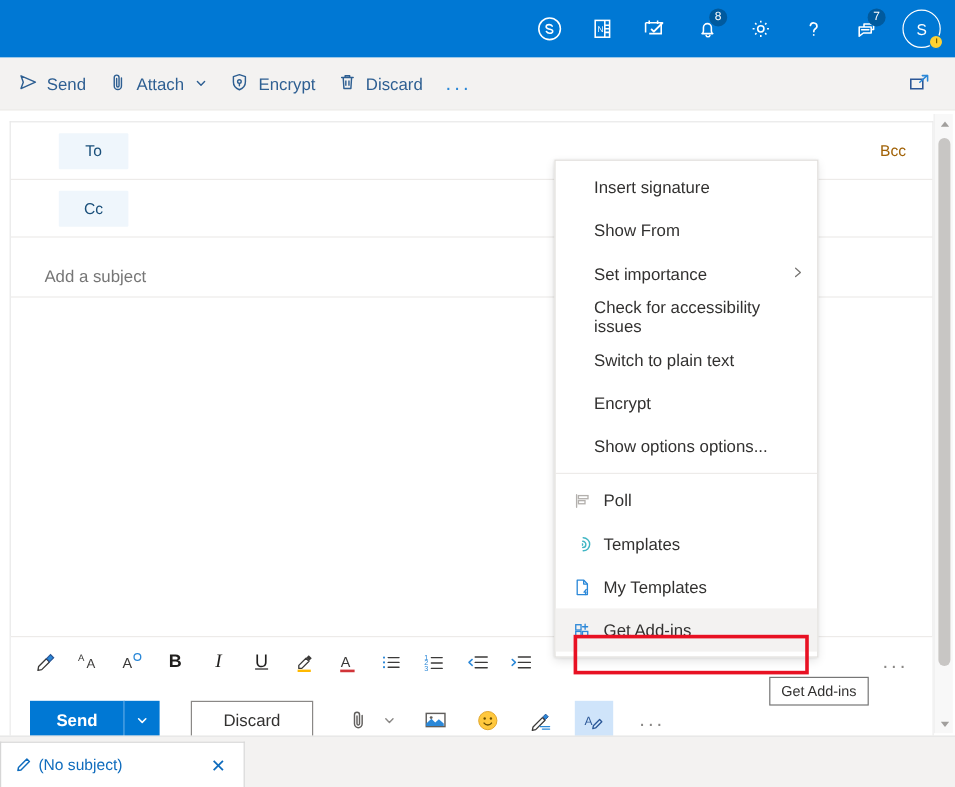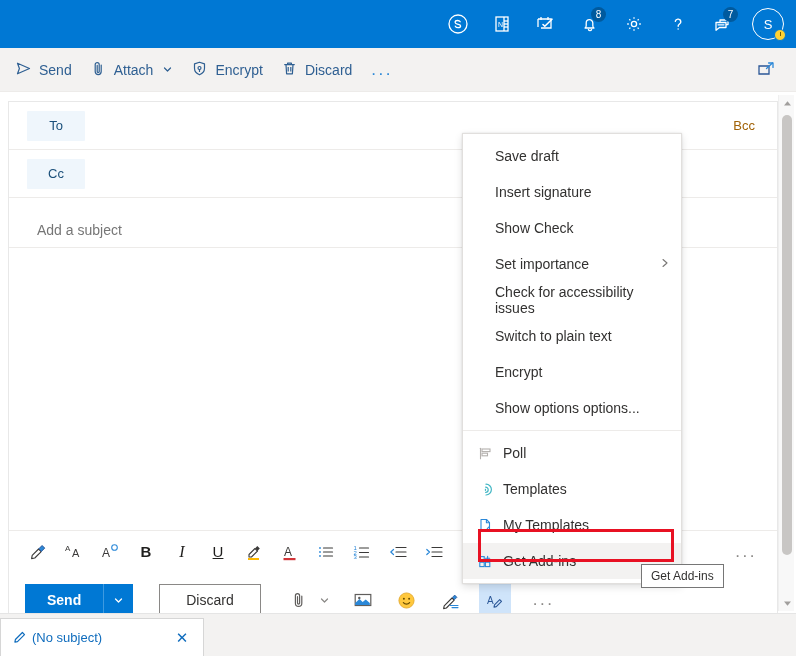--- a/index.html
+++ b/index.html
@@ -106,21 +106,21 @@
     border-bottom: 1px solid #edebe9;
     padding: 0 14px;
     position: relative;
   }
   .field-pill {
     width: 58px; height: 30px;
     background: #eff6fc;
     color: #1a4f7a; font-size: 13px;
     display: flex; align-items: center; justify-content: center;
     cursor: pointer; border-radius: 1px;
-    margin-left: 4px;
+    margin-left: 26px;
   }
   .field-input {
     flex: 1; height: 100%;
     border: none; outline: none;
     font-family: "Liberation Sans", sans-serif;
     font-size: 14px; color: #323130;
     background: transparent;
     padding-left: 12px;
   }
   .bcc-link {
@@ -617,27 +617,24 @@
     <div class="sb-arrow down">
       <svg width="9" height="9" viewBox="0 0 9 9" fill="#a19f9d">
           <path d="M4.5 6.8L1 2.4h7z"></path>
         </svg>
     </div>
   </div>
 
   <div class="context-menu">
 
     <div class="menu-item no-icon">
-      <span class="mi-label">Save draft</span>
+      <span class="mi-label">Insert signature</span>
     </div>
     <div class="menu-item no-icon">
-      <span class="mi-label">Insert signature</span>
-    </div>
-    <div class="menu-item no-icon">
-      <span class="mi-label">Show Check</span>
+      <span class="mi-label">Show From</span>
     </div>
     <div class="menu-item no-icon">
       <span class="mi-label">Set importance</span>
       <span class="submenu-arrow">
         <svg width="12" height="12" viewBox="0 0 12 12" fill="none" stroke="#797775" stroke-width="1.1">
           <path d="M4 2.5l4 3.5-4 3.5" stroke-linecap="round" stroke-linejoin="round"></path>
         </svg>
       </span>
     </div>
     <div class="menu-item no-icon">

